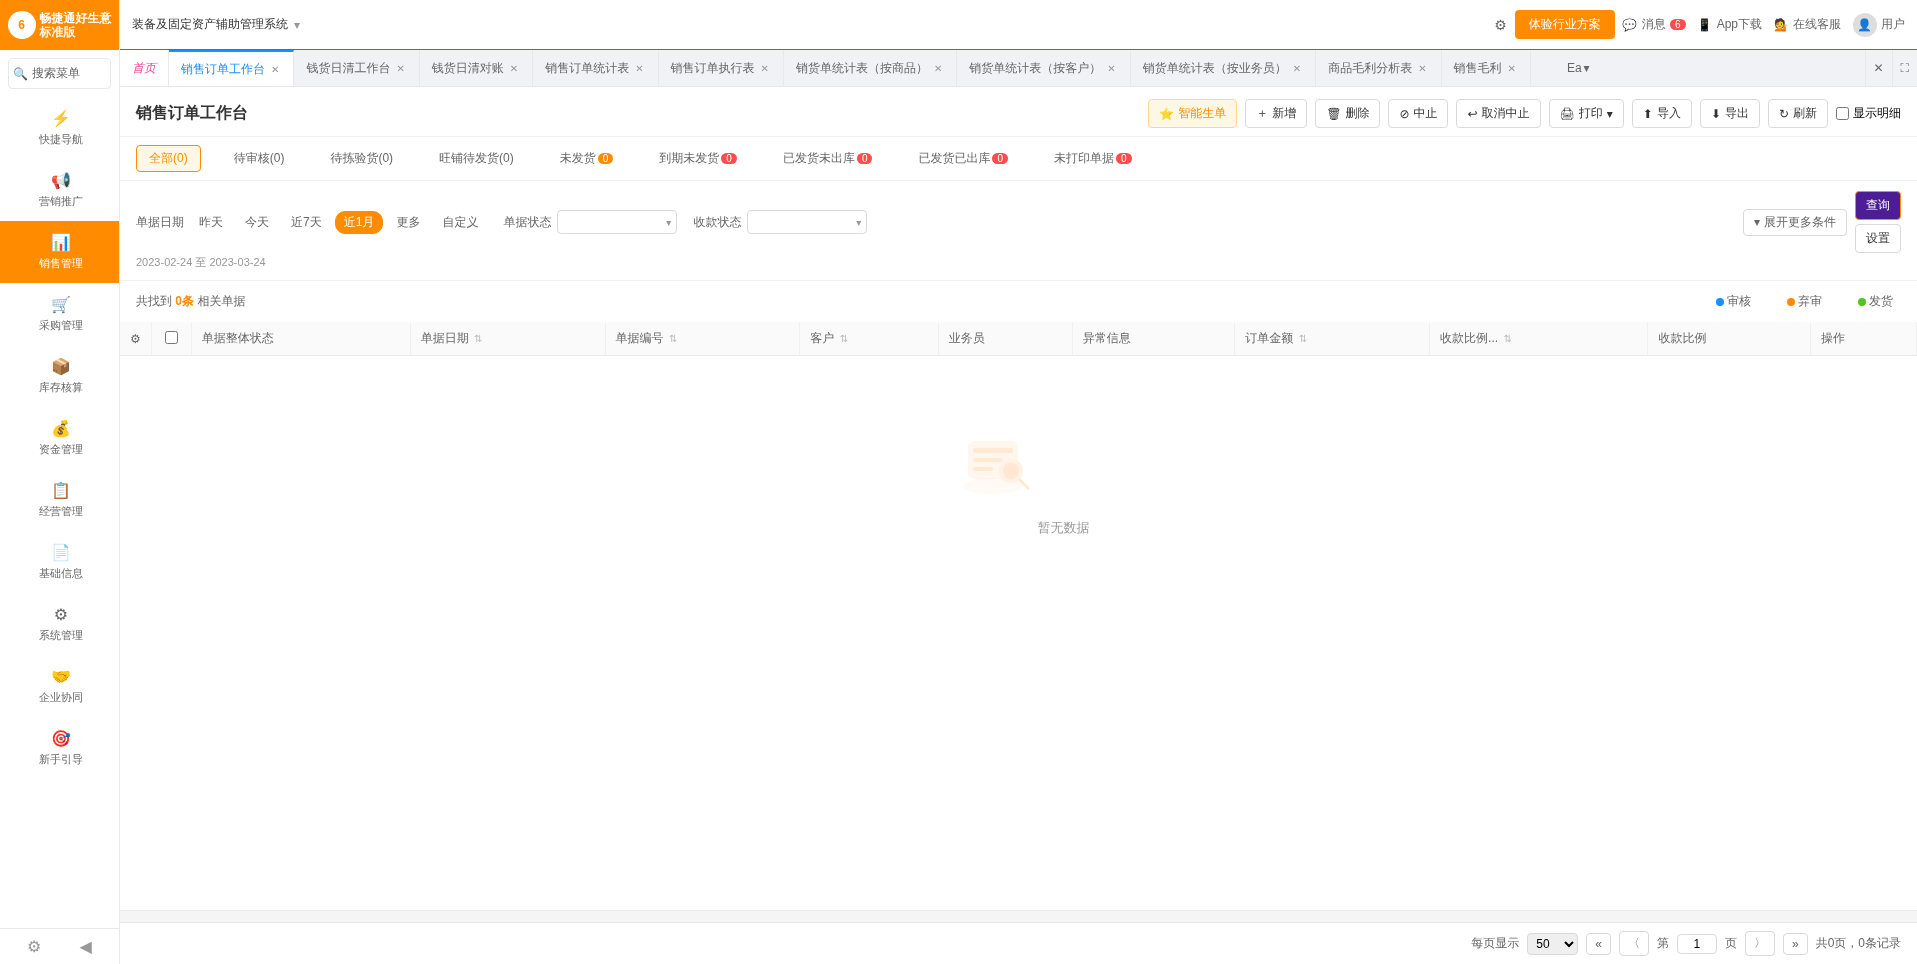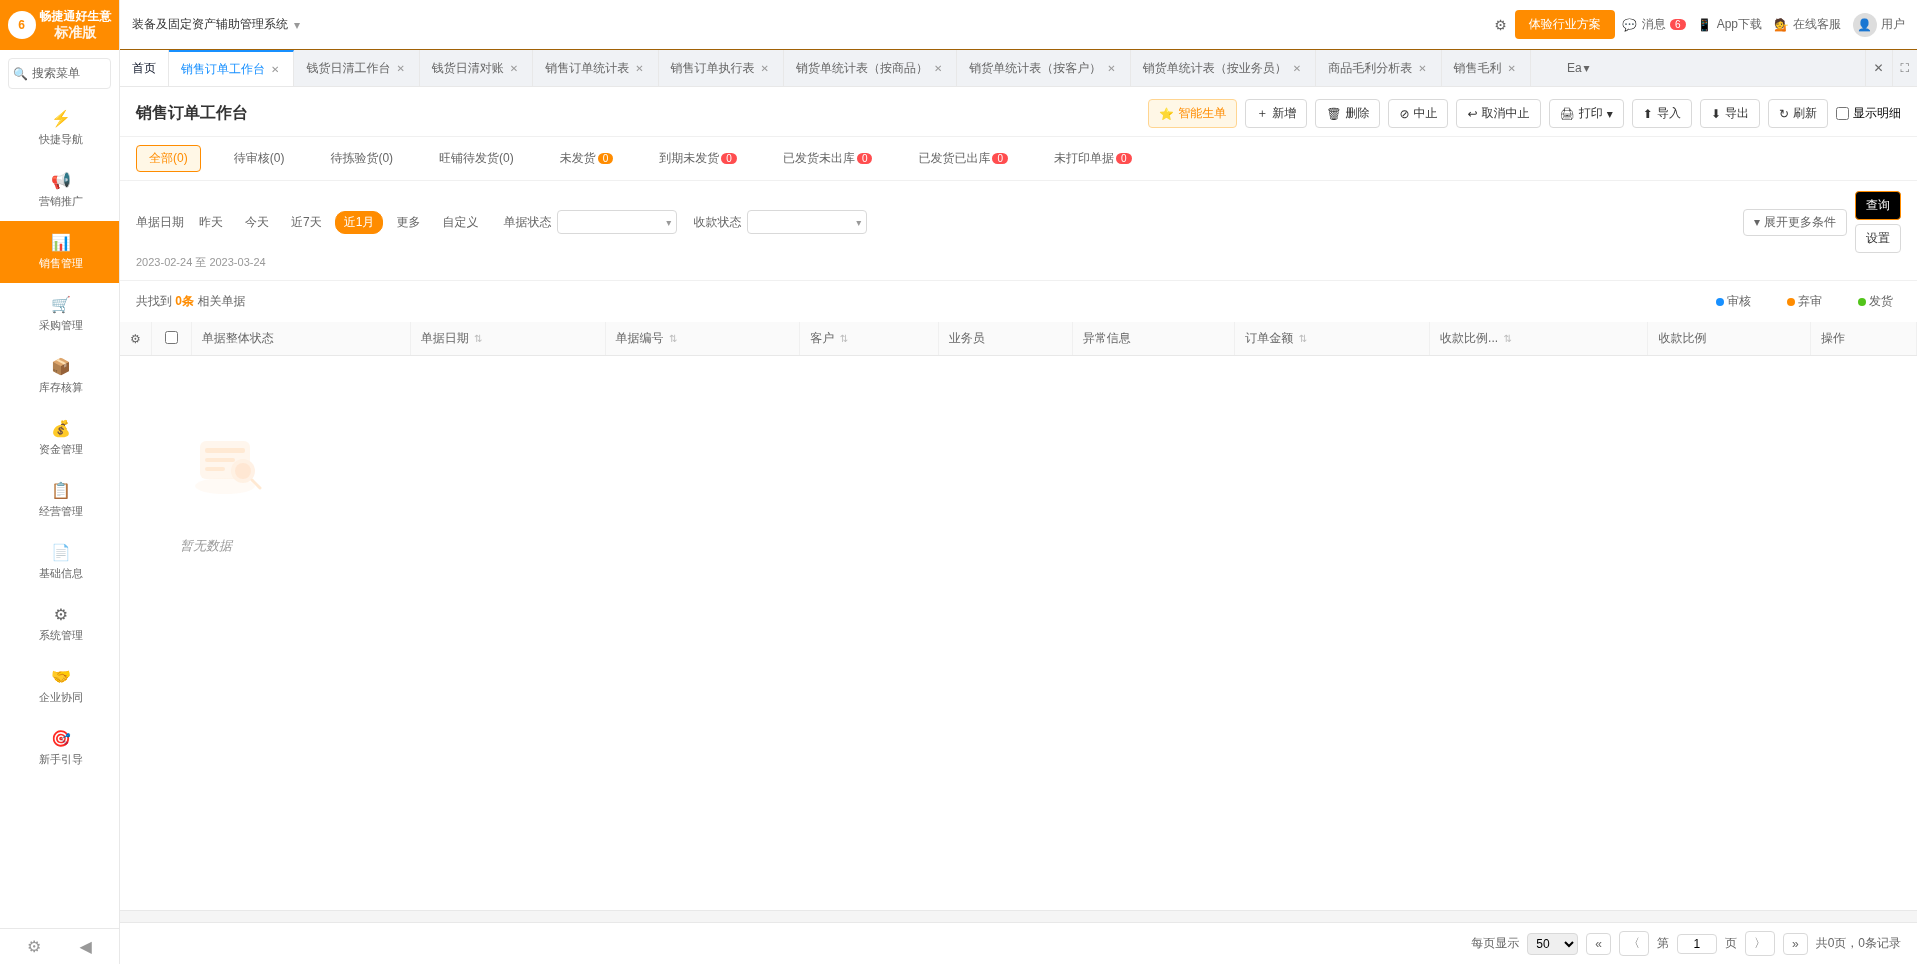--- a/index.html
+++ b/index.html
@@ -32,35 +32,35 @@
     .topbar-actions { display: flex; align-items: center; gap: 12px; margin-left: auto; }
     .topbar-action { display: flex; align-items: center; gap: 4px; color: #666; cursor: pointer; font-size: 12px; }
     .topbar-badge { background: #ff4d4f; color: #fff; border-radius: 10px; padding: 0 5px; font-size: 10px; min-width: 16px; text-align: center; }
     .topbar-user { display: flex; align-items: center; gap: 4px; color: #666; cursor: pointer; }
     .topbar-avatar { width: 24px; height: 24px; border-radius: 50%; background: #ddd; display: flex; align-items: center; justify-content: center; color: #666; font-size: 12px; }
 
     
     .tabbar { display: flex; align-items: center; background: #f0f2f5; border-bottom: 1px solid #e8e8e8; overflow: hidden; flex-shrink: 0; }
     .tab { display: flex; align-items: center; padding: 0 12px; height: 36px; cursor: pointer; color: #666; white-space: nowrap; gap: 4px; border-right: 1px solid #e8e8e8; font-size: 12px; flex-shrink: 0; }
     .tab.active { background: #fff; color: #1890ff; border-top: 2px solid #1890ff; }
-    .tab.home { background: #fff; color: #0f172a; }
+    .tab.home { background: #fff; color: #ec4899; font-style: italic; }
     .tab-close { color: #999; font-size: 10px; cursor: pointer; padding: 2px; }
     .tabbar-more { padding: 0 8px; color: #666; cursor: pointer; display: flex; align-items: center; gap: 2px; margin-left: 28px; }
     .tabbar-controls { margin-left: auto; display: flex; align-items: center; }
     .tabbar-ctrl-btn { padding: 0 8px; color: #666; cursor: pointer; height: 36px; display: flex; align-items: center; border-left: 1px solid #e8e8e8; }
 
     
     .content { flex: 1; display: flex; flex-direction: column; overflow: hidden; background: #fff; }
 
     
     .page-header { display: flex; align-items: center; justify-content: space-between; padding: 12px 16px 8px; border-bottom: 1px solid #f0f0f0; flex-shrink: 0; }
     .page-title { font-size: 16px; font-weight: bold; color: #333; }
     .page-actions { display: flex; align-items: center; gap: 8px; }
     .btn { display: flex; align-items: center; gap: 4px; padding: 5px 10px; border: 1px solid #d9d9d9; background: #fff; border-radius: 4px; cursor: pointer; color: #333; font-size: 12px; }
-    .btn-primary { background: #000000; color: #fff; border-color: #ff8c00; }
+    .btn-primary { background: #4c1d95; color: #fff; border-color: #ff8c00; }
     .btn-smart { background: #fff7e6; color: #ff8c00; border-color: #ffd591; }
 
     
     .filter-tabs { display: flex; align-items: center; padding: 8px 16px; border-bottom: 1px solid #f0f0f0; gap: 20px; flex-shrink: 0; flex-wrap: wrap; }
     .filter-tab { padding: 4px 12px; cursor: pointer; color: #666; border: 1px solid transparent; border-radius: 4px; font-size: 12px; }
     .filter-tab.active { color: #ff8c00; border-color: #ff8c00; background: #fff7e6; }
     .filter-tab .badge { display: inline-block; background: #ff4d4f; color: #fff; border-radius: 8px; padding: 0 5px; font-size: 10px; margin-left: 2px; }
     .filter-tab .badge-orange { background: #ff8c00; }
 
     
@@ -92,21 +92,21 @@
     
     .table-scroll { flex: 1; overflow-y: auto; overflow-x: auto; }
     table { width: 100%; border-collapse: collapse; }
     thead { background: #fafafa; }
     th { padding: 8px 10px; text-align: left; color: #666; border-bottom: 1px solid #e8e8e8; border-right: 1px solid #f0f0f0; white-space: nowrap; font-weight: normal; font-size: 12px; }
     th .sort-icon { color: #bbb; font-size: 10px; margin-left: 2px; cursor: pointer; }
     .col-checkbox { width: 40px; text-align: center; }
     .col-settings { width: 30px; text-align: center; }
 
     
-    .empty-state { flex: 1; display: flex; flex-direction: column; align-items: flex-start; justify-content: center; padding: 60px; color: #bbb; font-style: italic; }
+    .empty-state { flex: 1; display: flex; flex-direction: row; align-items: flex-end; justify-content: center; padding: 60px; color: #bbb; }
     .empty-icon { font-size: 80px; margin-bottom: 12px; opacity: 0.3; color: #ff8c00; }
     .empty-text { color: #999; font-size: 13px; }
 
     
     .table-footer { padding: 8px 16px; display: flex; align-items: center; justify-content: flex-end; gap: 8px; border-top: 1px solid #e8e8e8; background: #fff; flex-shrink: 0; }
     .pagination-info { color: #666; font-size: 12px; }
     .page-size-select { border: 1px solid #d9d9d9; border-radius: 4px; padding: 2px 4px; font-size: 12px; }
     .page-btn { padding: 3px 8px; border: 1px solid #d9d9d9; border-radius: 4px; cursor: pointer; background: #fff; color: #666; font-size: 12px; }
     .page-input { width: 40px; border: 1px solid #d9d9d9; border-radius: 4px; padding: 2px 4px; text-align: center; font-size: 12px; }
 
@@ -118,21 +118,21 @@
 </head>
 <body>
 
 <div class="sidebar">
   <div class="sidebar-logo">
     <div class="sidebar-logo-icon">
       <span>6</span>
     </div>
     <div class="sidebar-logo-text">
       <span>畅捷通好生意</span>
-      <span style="font-size:14px;opacity:0.9;text-align:center;">标准版</span>
+      <span style="font-size:12px;opacity:0.9;">标准版</span>
     </div>
   </div>
   <div class="sidebar-search">
     <button class="sidebar-search-btn">
       <span>🔍</span>
       <span>搜索菜单</span>
     </button>
   </div>
   <nav class="sidebar-nav">
     <div class="sidebar-item">

